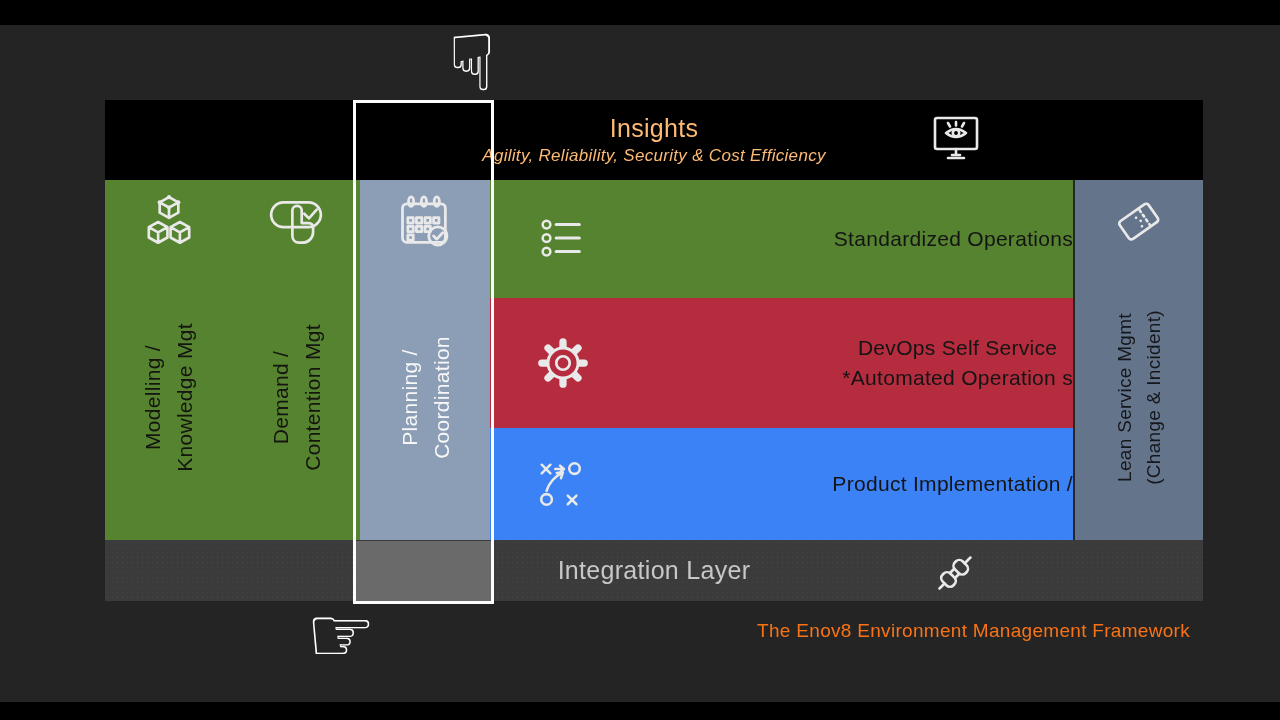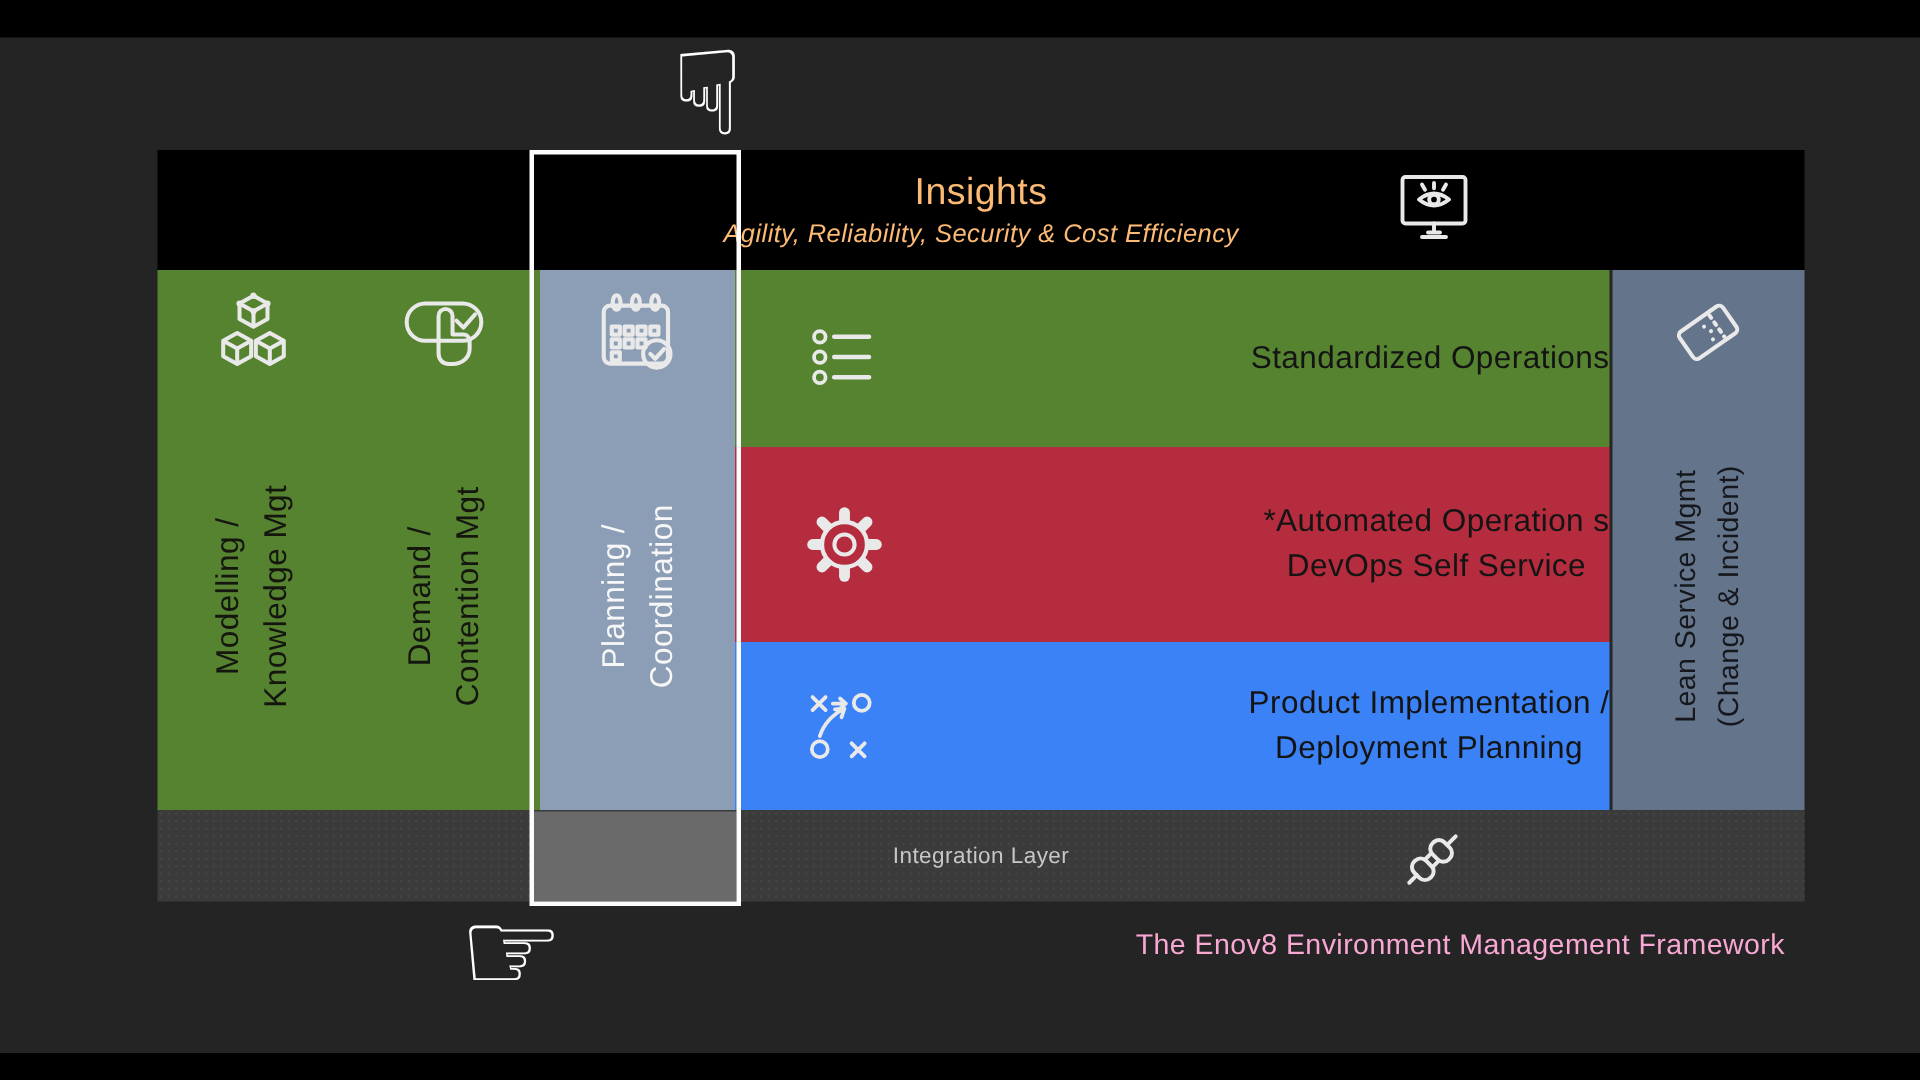--- a/index.html
+++ b/index.html
@@ -49,37 +49,37 @@
   .row-label { text-align:center; font-size:21px; line-height:1.45; color:#141414; }
 
   
   .integration {
     position:relative; width:100%; height:61px;
     background-color:#3b3b3b;
     background-image:radial-gradient(#474747 .8px, transparent 1px);
     background-size:5px 5px;
     display:flex; align-items:center; justify-content:center;
   }
-  .integration-label { font-size:15px; color:#c7c7c7; }
+  .integration-label { font-size:25px; color:#c7c7c7; }
   .integration-icon { position:absolute; left:824px; top:2px; width:57px; height:57px; }
 
   
   .highlight-patch { position:absolute; left:356px; top:541px; width:135px; height:60px;
                      background:#6a6a6a; z-index:2; }
   .highlight-rect  { position:absolute; left:353px; top:100px; width:141px; height:504px;
                      border:3px solid #fdfdfd; z-index:3; background:transparent; }
 
   
   .hand { position:absolute; z-index:4; color:#fff; font-family:"DejaVu Sans", sans-serif;
           font-size:78px; line-height:1; }
   .hand-down  { left:448px; top:24px; }
   .hand-right { left:306px; top:596px; }
 
   
-  .caption { position:absolute; right:90px; top:620px; font-size:19px; color:#f9a8d4; z-index:1; }
+  .caption { position:absolute; right:90px; top:620px; font-size:19px; color:#f97316; z-index:1; }
 
   svg { display:block; }
   .stroke { stroke:#e9e9e9; stroke-width:2.6; fill:none; stroke-linecap:round; stroke-linejoin:round; }
   .thick  { stroke:#e9e9e9; stroke-width:3.2; fill:none; stroke-linecap:round; }
   .dotfill { fill:#e9e9e9; stroke:none; }
 </style>
 </head>
 <body>
 
 <div class="stage">
@@ -196,39 +196,38 @@
                 <line x1="38.2" y1="38.2" x2="42.5" y2="42.5"></line>
                   <line x1="17.8" y1="17.8" x2="13.5" y2="13.5"></line>
                 <line x1="38.2" y1="17.8" x2="42.5" y2="13.5"></line>
                   <line x1="17.8" y1="38.2" x2="13.5" y2="42.5"></line>
               </g>
               <circle cx="28" cy="28" r="14.5" fill="#b52c3e" stroke="#e9e9e9" stroke-width="2.8"></circle>
               <circle class="stroke" cx="28" cy="28" r="6.5"></circle>
             </svg>
           </div>
           <div class="row-label">
+            <div>DevOps Self Service</div>
             <div>*Automated Operation s</div>
-            <div>DevOps Self Service</div>
           </div>
         </div>
 
         <div class="row row-3">
           <div class="icon-box">
             <svg width="54" height="54" viewBox="0 0 56 56">
               <path class="stroke" d="M8 8 L17 17 M17 8 L8 17"></path>
               <path class="stroke" d="M22 12.5 H31 M31 12.5 l-4 -3.5 M31 12.5 l-4 3.5"></path>
               <circle class="stroke" cx="42" cy="12" r="5.5"></circle>
               <circle class="stroke" cx="13" cy="44" r="5.5"></circle>
               <path class="stroke" d="M35 40 L44 49 M44 40 L35 49"></path>
               <path class="stroke" d="M13 35 C16 26 22 20 30 16 M30 16 l-6.5 .5 M30 16 l-2 6"></path>
             </svg>
           </div>
           <div class="row-label">
             <div>Product Implementation /</div>
-            <div>Deployment Planning</div>
           </div>
         </div>
       </div>
 
       <div class="col-gap"></div>
 
       <div class="col col-lean">
         <div class="icon-box">
           <svg width="58" height="58" viewBox="0 0 56 56">
             <g transform="rotate(-35 28 28)">

